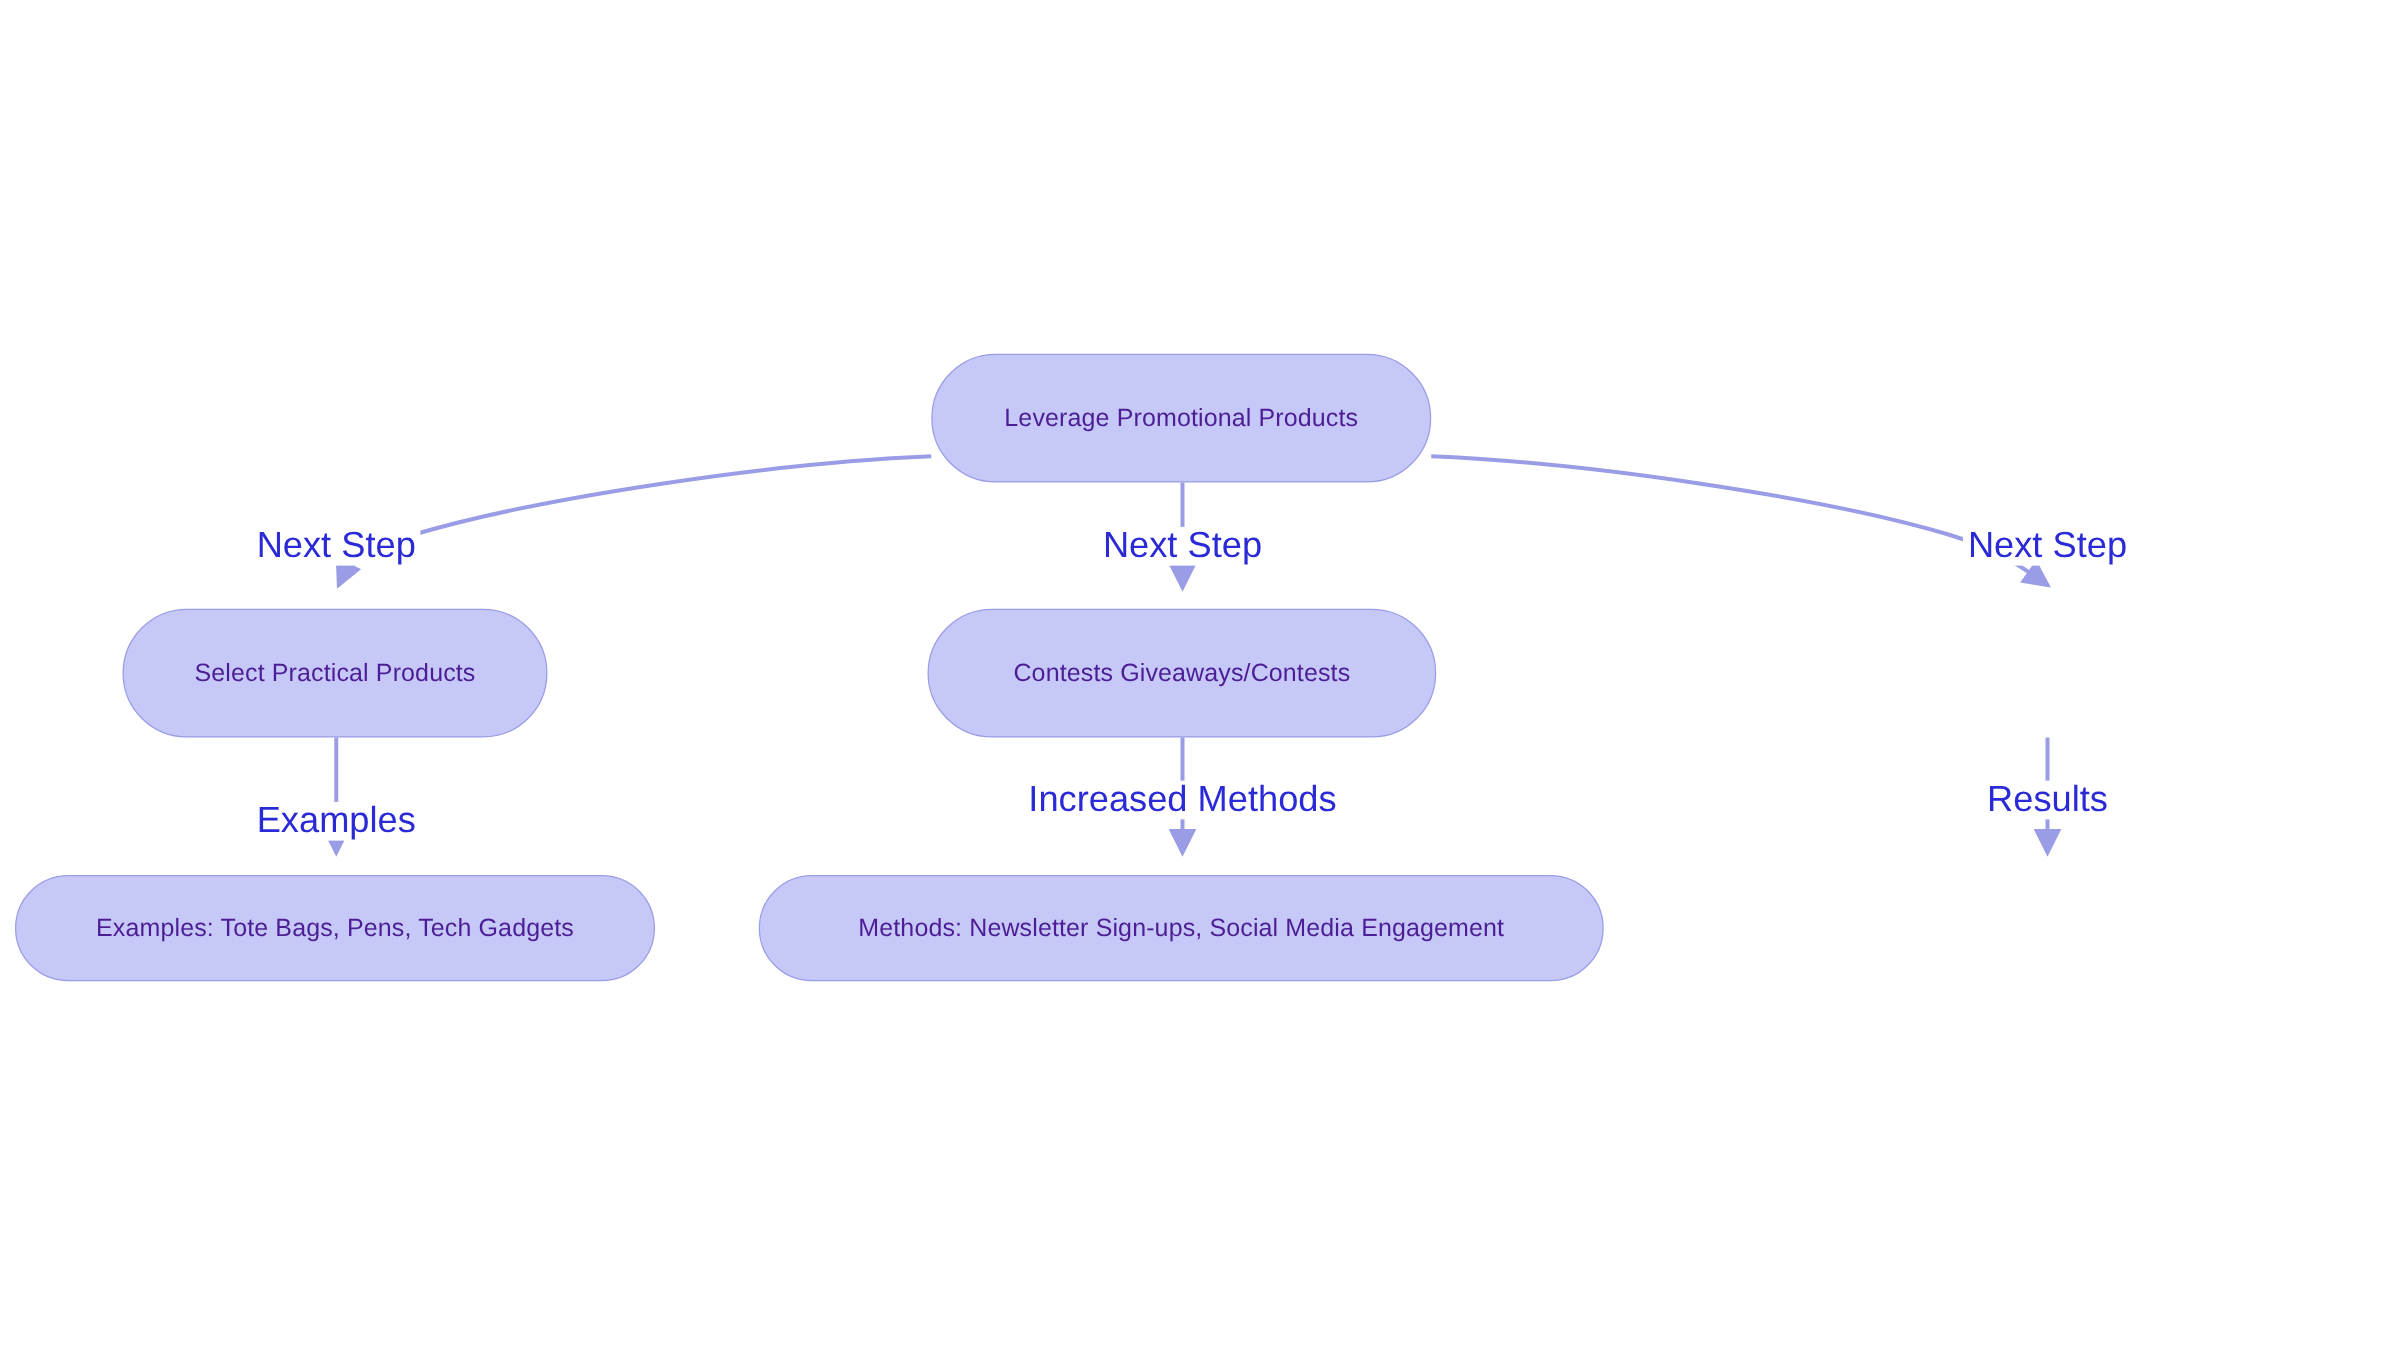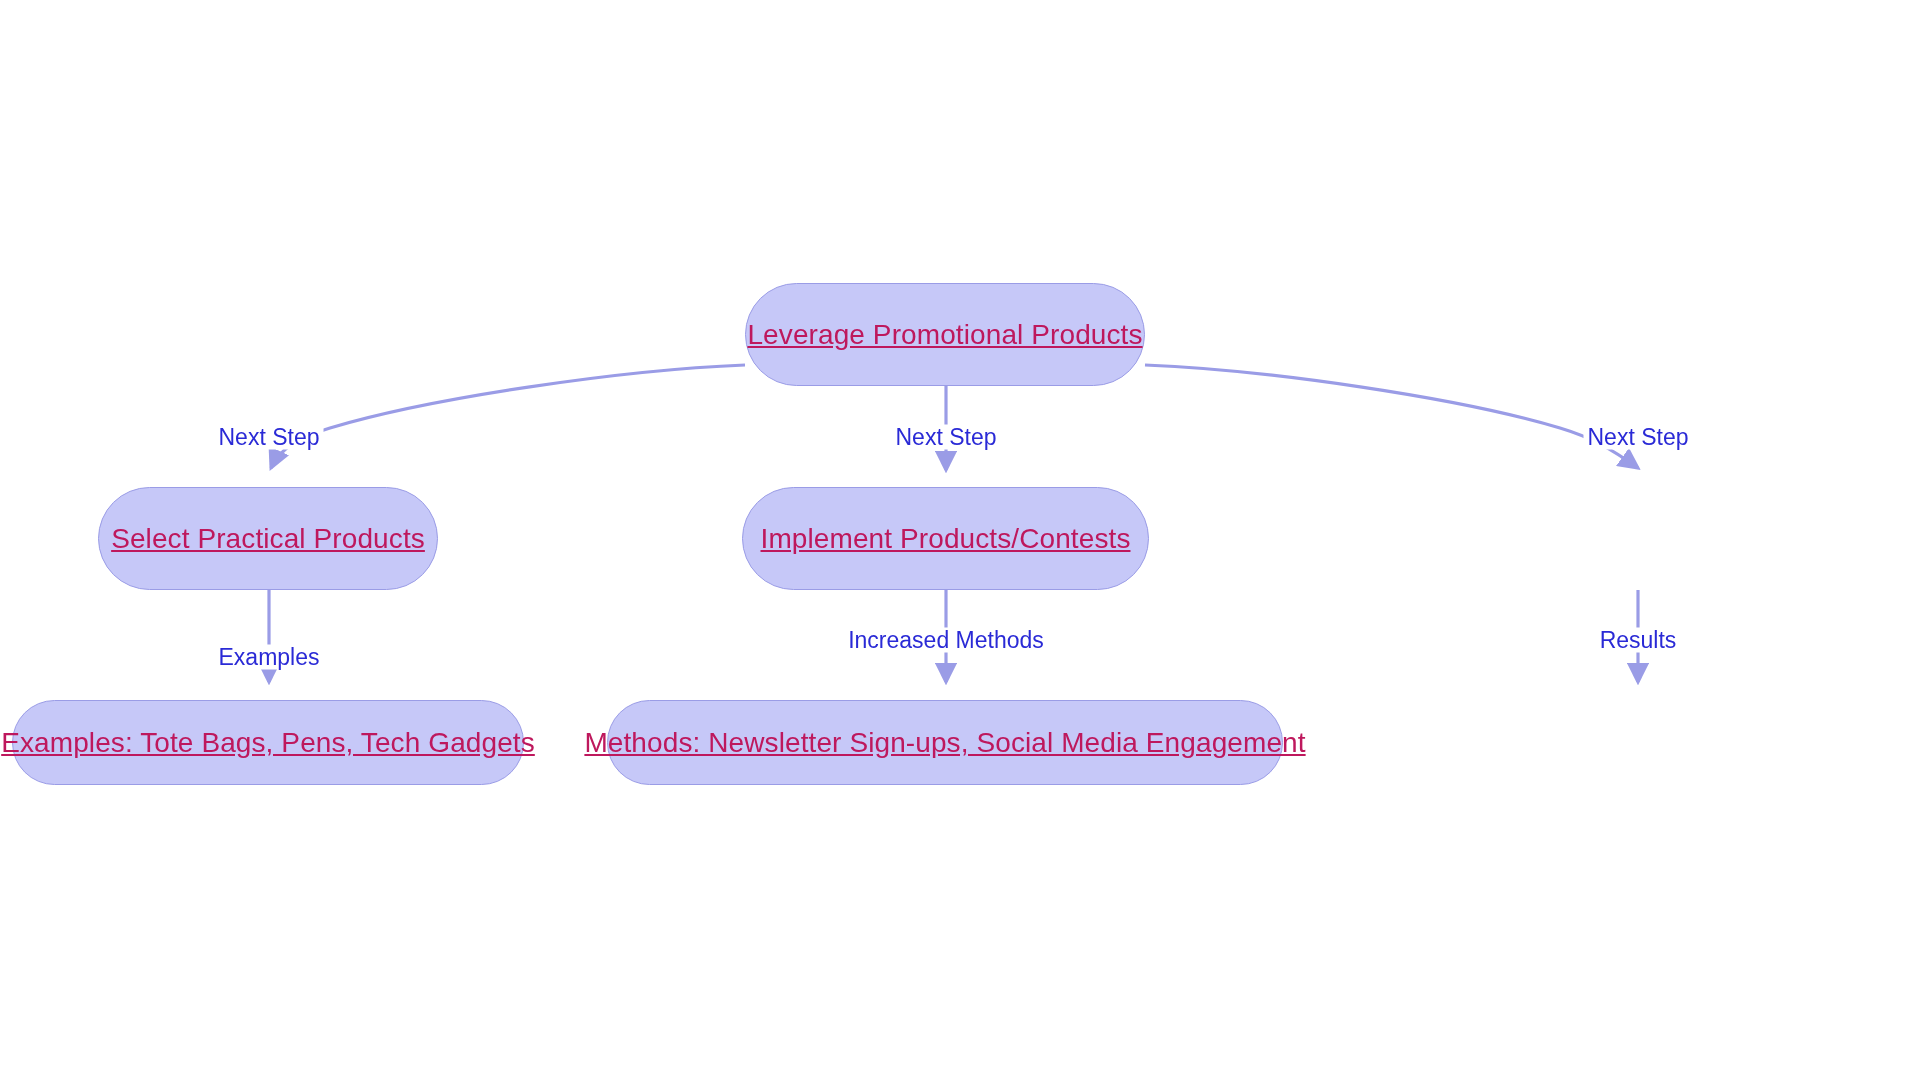--- a/index.html
+++ b/index.html
@@ -33,35 +33,34 @@
     box-sizing: border-box;
     display: flex;
     align-items: center;
     justify-content: center;
     background: #c6c8f8;
     border: 1.6px solid #9a9ce6;
     border-radius: 999px;
     z-index: 3;
   }
   .node-label {
-    color: #be185d;
+    color: #4c1d95;
     font-family: "Liberation Sans", sans-serif;
-    font-size: 28px;
+    font-size: 20px;
     font-weight: 400;
     line-height: 1;
     white-space: nowrap;
     letter-spacing: 0.1px;
-    text-decoration: underline;
   }
   .edge-label {
     position: absolute;
     z-index: 4;
     color: #2a2ad6;
     font-family: "Liberation Sans", sans-serif;
-    font-size: 23px;
+    font-size: 29px;
     line-height: 1;
     white-space: nowrap;
     background: #ffffff;
     padding: 1px 4px;
     transform: translate(-50%, -50%);
   }
 
   
   #node-root      { left: 745px;  top: 283px; width: 400px; height: 103px; }
   #node-select    { left: 98px;   top: 487px; width: 340px; height: 103px; }
@@ -106,21 +105,21 @@
 
   <div class="node" id="node-root">
     <span class="node-label">Leverage Promotional Products</span>
   </div>
 
   <div class="node" id="node-select">
     <span class="node-label">Select Practical Products</span>
   </div>
 
   <div class="node" id="node-implement">
-    <span class="node-label">Implement Products/Contests</span>
+    <span class="node-label">Contests Giveaways/Contests</span>
   </div>
 
 
   <div class="node" id="node-examples">
     <span class="node-label">Examples: Tote Bags, Pens, Tech Gadgets</span>
   </div>
 
   <div class="node" id="node-methods">
     <span class="node-label">Methods: Newsletter Sign-ups, Social Media Engagement</span>
   </div>

